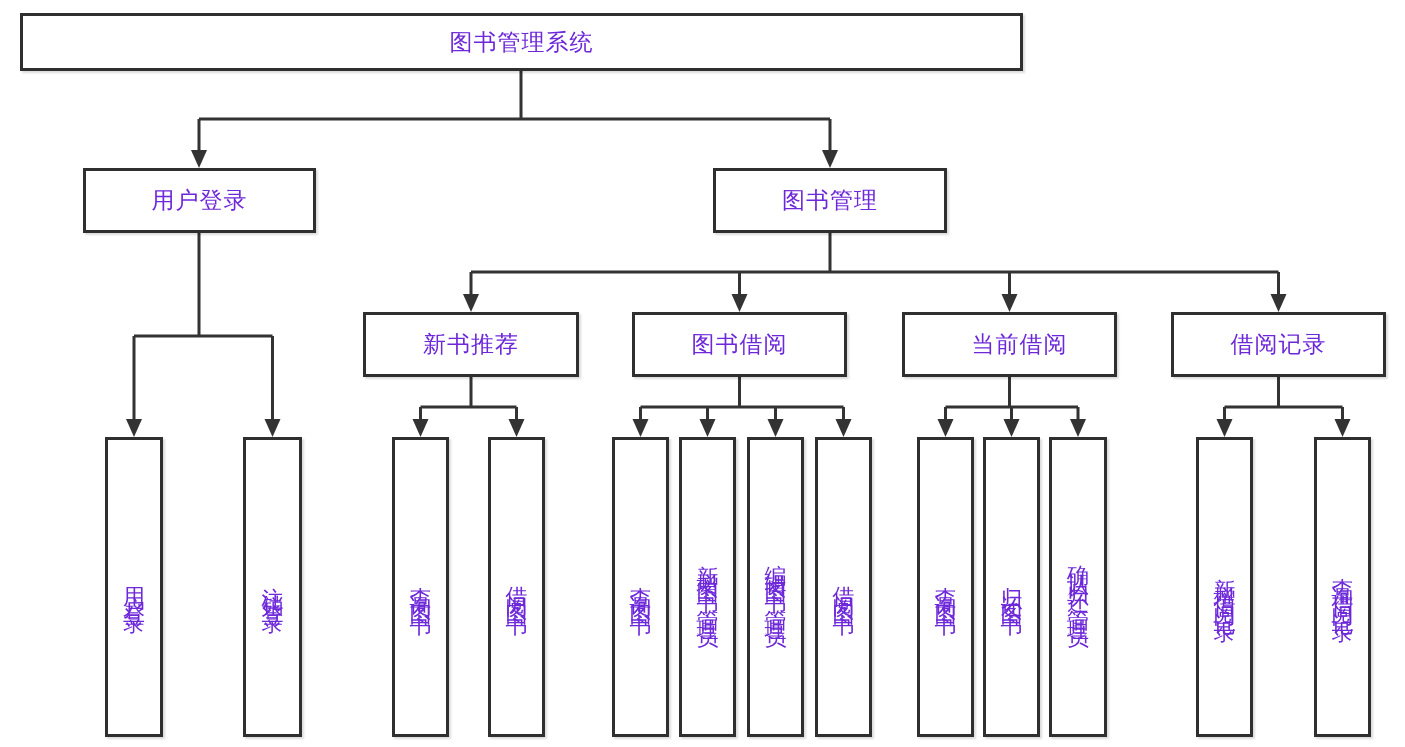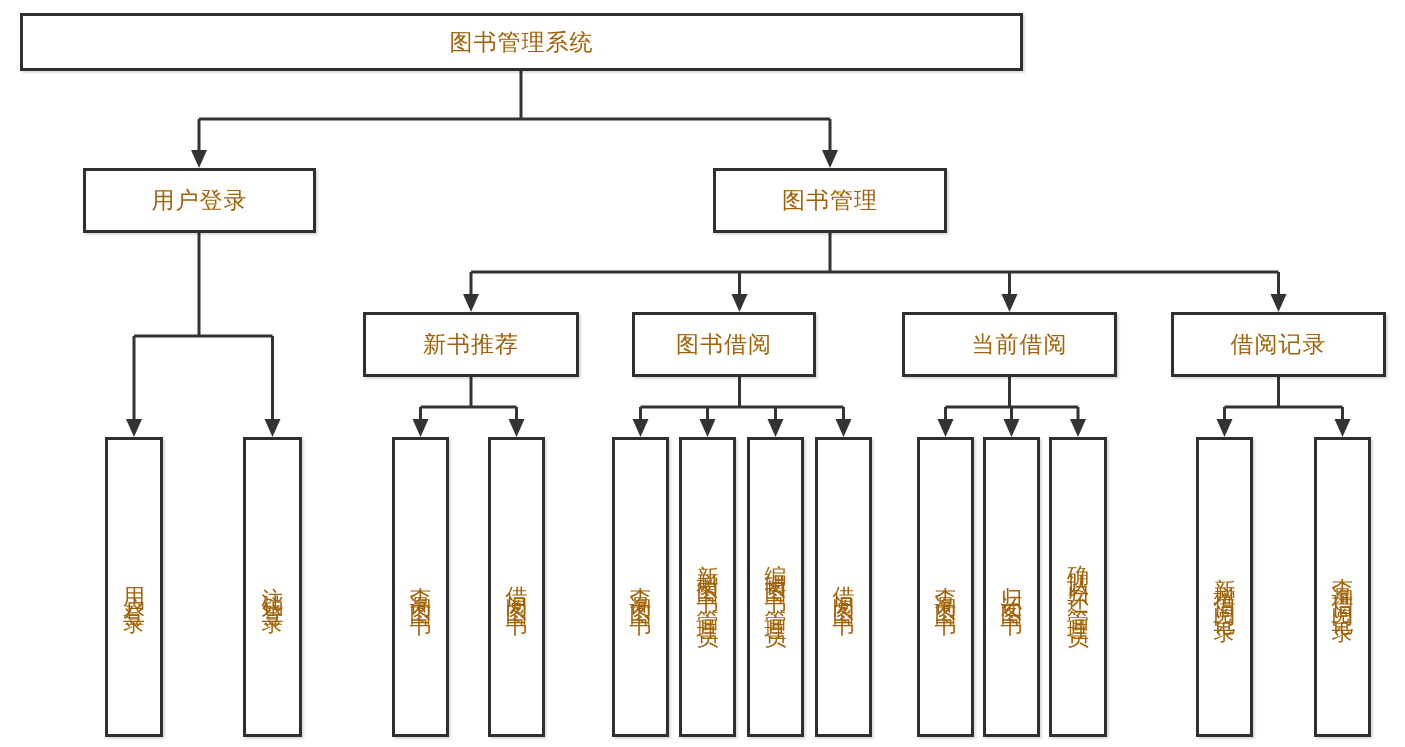--- a/index.html
+++ b/index.html
@@ -22,21 +22,21 @@
     pointer-events: none;
   }
   .node {
     position: absolute;
     box-sizing: border-box;
     border: 3px solid #2f2f2f;
     background: #ffffff;
     display: flex;
     align-items: center;
     justify-content: center;
-    color: #a16207;
+    color: #6d28d9;
     box-shadow: 2px 2px 2px rgba(0,0,0,0.14);
     z-index: 2;
   }
   .node.h {
     font-size: 23px;
     letter-spacing: 1px;
     white-space: nowrap;
   }
   .node.v {
     font-size: 22px;
@@ -104,21 +104,21 @@
       <polygon points="1334.5,419 1350.5,419 1342.5,437"></polygon>
     </g>
   </svg>
 
   <div class="node h" style="left:20px; top:13px; width:1003px; height:58px;">图书管理系统</div>
 
   <div class="node h" style="left:83px; top:168px; width:233px; height:65px;">用户登录</div>
   <div class="node h" style="left:713px; top:168px; width:234px; height:65px;">图书管理</div>
 
   <div class="node h" style="left:363px; top:312px; width:216px; height:65px;">新书推荐</div>
-  <div class="node h" style="left:632px; top:312px; width:184px; height:65px;">图书借阅</div>
+  <div class="node h" style="left:632px; top:312px; width:215px; height:65px;">图书借阅</div>
   <div class="node h" style="left:902px; top:312px; width:215px; height:65px;padding-left:20px;">当前借阅</div>
   <div class="node h" style="left:1171px; top:312px; width:215px; height:65px;">借阅记录</div>
 
   <div class="node v" style="left:105px; top:437px; width:58px; height:300px;">
     <span class="vtext">用户登录</span>
   </div>
   <div class="node v" style="left:243px; top:437px; width:59px; height:300px;">
     <span class="vtext">注销登录</span>
   </div>
 

